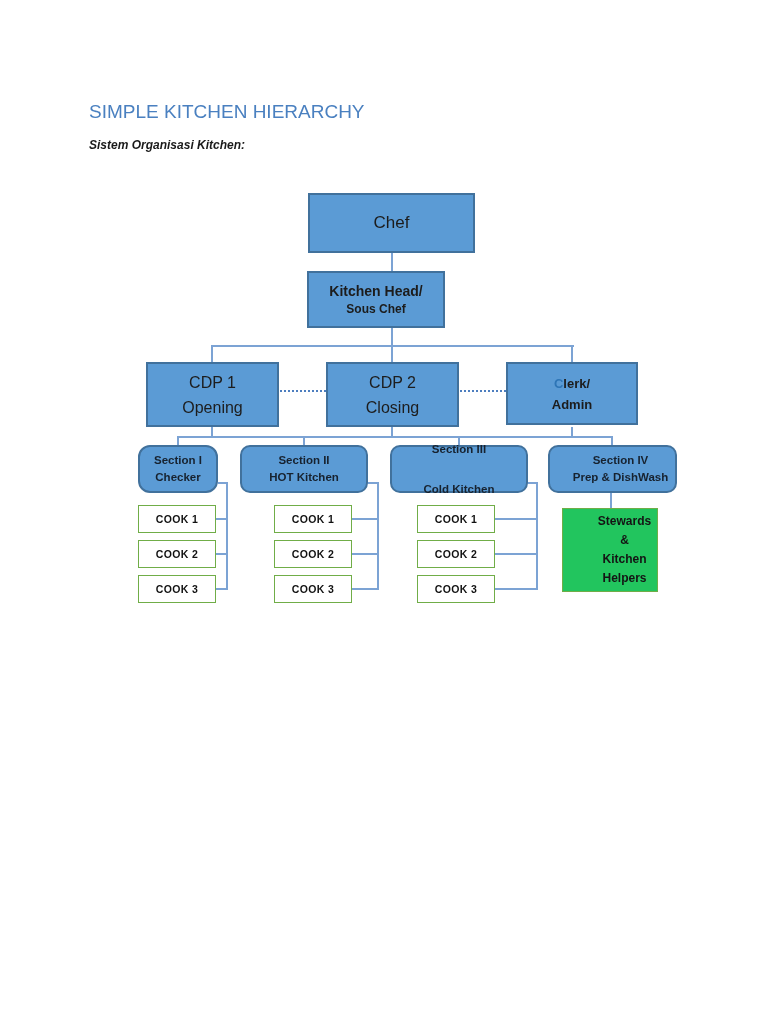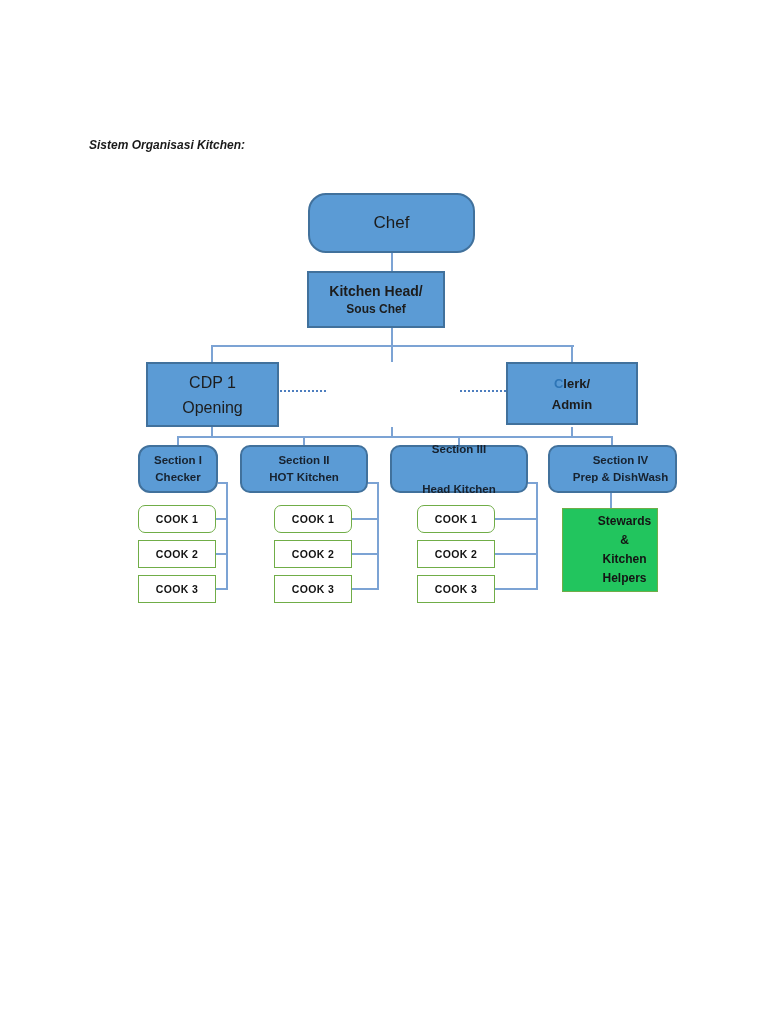--- a/index.html
+++ b/index.html
@@ -13,21 +13,21 @@
   }
   .doc-subtitle{
     position:absolute;left:89px;top:138px;font-size:12px;font-weight:bold;
     font-style:italic;color:#1a1a1a;
   }
   .node{
     position:absolute;background:#5b9bd5;border:2px solid #41719c;
     display:flex;flex-direction:column;align-items:center;justify-content:center;
     color:#1c1c1c;text-align:center;box-sizing:border-box;
   }
-  .node-chef{left:308px;top:193px;width:167px;height:60px;font-size:17px;border-radius:18px;}
+  .node-chef{left:308px;top:193px;width:167px;height:60px;font-size:17px;}
   .node-kh{left:307px;top:271px;width:138px;height:57px;}
   .kh-l1{font-size:14px;font-weight:bold;line-height:19px;}
   .kh-l2{font-size:12px;font-weight:bold;line-height:16px;}
   .node-cdp{width:133px;height:65px;top:362px;font-size:16px;line-height:25px;color:#1d1d1d;}
   .node-cdp1{left:146px;}
   .node-cdp2{left:326px;}
   .node-clerk{left:506px;top:362px;width:132px;height:63px;font-size:13px;font-weight:bold;line-height:21px;}
   .clerk-c{color:#2e75b6;}
   .section{
     position:absolute;top:445px;height:48px;background:#5b9bd5;border:2px solid #41719c;
@@ -37,35 +37,36 @@
   .sec1{left:138px;width:80px;border-radius:12px;}
   .sec2{left:240px;width:128px;}
   .sec3{left:390px;width:138px;gap:23px;}
   .sec4{left:548px;width:129px;padding-left:16px;}
   .cook{
     position:absolute;width:78px;height:28px;background:#ffffff;border:1.5px solid #70ad47;
     display:flex;align-items:center;justify-content:center;color:#111111;
     font-size:10.5px;font-weight:bold;letter-spacing:0.4px;box-sizing:border-box;
   }
   .col1{left:138px;} .col2{left:274px;} .col3{left:417px;}
-  .row1{top:505px;border-radius:7px;} .row2{top:540px;} .row3{top:575px;}
+  .row1{top:505px;} .row2{top:540px;} .row3{top:575px;}
   .stewards{
     position:absolute;left:562px;top:508px;width:96px;height:84px;background:#22c55e;
     border:1.5px solid #70ad47;display:flex;flex-direction:column;align-items:center;
     justify-content:center;color:#141414;font-size:12px;font-weight:bold;line-height:19px;
     text-align:center;box-sizing:border-box;padding-left:29px;
   }
   .cl{position:absolute;background:#7ca3d4;}
   .cl-dot{position:absolute;height:0;border-top:2px dotted #4d7ebf;background:none;}
 </style>
 </head>
 <body>
 
 <div class="page">
 
+  <div class="doc-title">SIMPLE KITCHEN HIERARCHY</div>
   <div class="doc-subtitle">Sistem Organisasi Kitchen:</div>
 
   <div class="cl" style="left:391px;top:253px;width:2px;height:18px;"></div>
 
   <div class="cl" style="left:391px;top:328px;width:2px;height:18px;"></div>
   <div class="cl" style="left:211px;top:345px;width:363px;height:2px;"></div>
   <div class="cl" style="left:211px;top:345px;width:2px;height:17px;"></div>
   <div class="cl" style="left:391px;top:345px;width:2px;height:17px;"></div>
   <div class="cl" style="left:571px;top:345px;width:2px;height:17px;"></div>
 
@@ -108,37 +109,41 @@
   <div class="node node-kh">
     <span class="kh-l1">Kitchen Head/</span>
     <span class="kh-l2">Sous Chef</span>
   </div>
 
   <div class="node node-cdp node-cdp1">
     <span>CDP 1</span>
     <span>Opening</span>
   </div>
 
+  <div class="node node-cdp node-cdp2">
+    <span>CDP 2</span>
+    <span>Closing</span>
+  </div>
 
   <div class="node node-clerk">
     <span><span class="clerk-c">C</span><span>lerk/</span></span>
     <span>Admin</span>
   </div>
 
   <div class="section sec1">
     <span>Section I</span>
     <span>Checker</span>
   </div>
   <div class="section sec2">
     <span>Section II</span>
     <span>HOT Kitchen</span>
   </div>
   <div class="section sec3">
     <span>Section III</span>
-    <span>Head Kitchen</span>
+    <span>Cold Kitchen</span>
   </div>
   <div class="section sec4">
     <span>Section IV</span>
     <span>Prep &amp; DishWash</span>
   </div>
 
   <div class="cook col1 row1">COOK 1</div>
   <div class="cook col1 row2">COOK 2</div>
   <div class="cook col1 row3">COOK 3</div>
 

